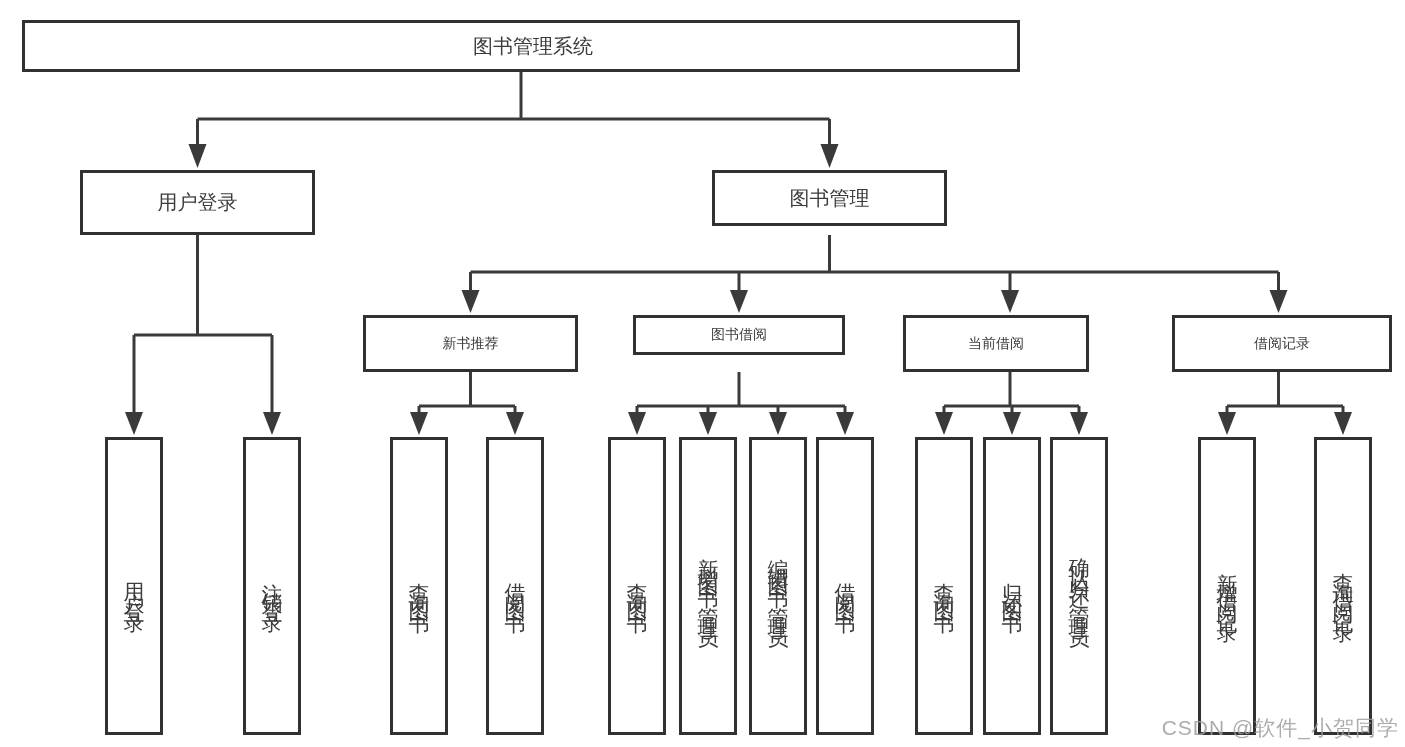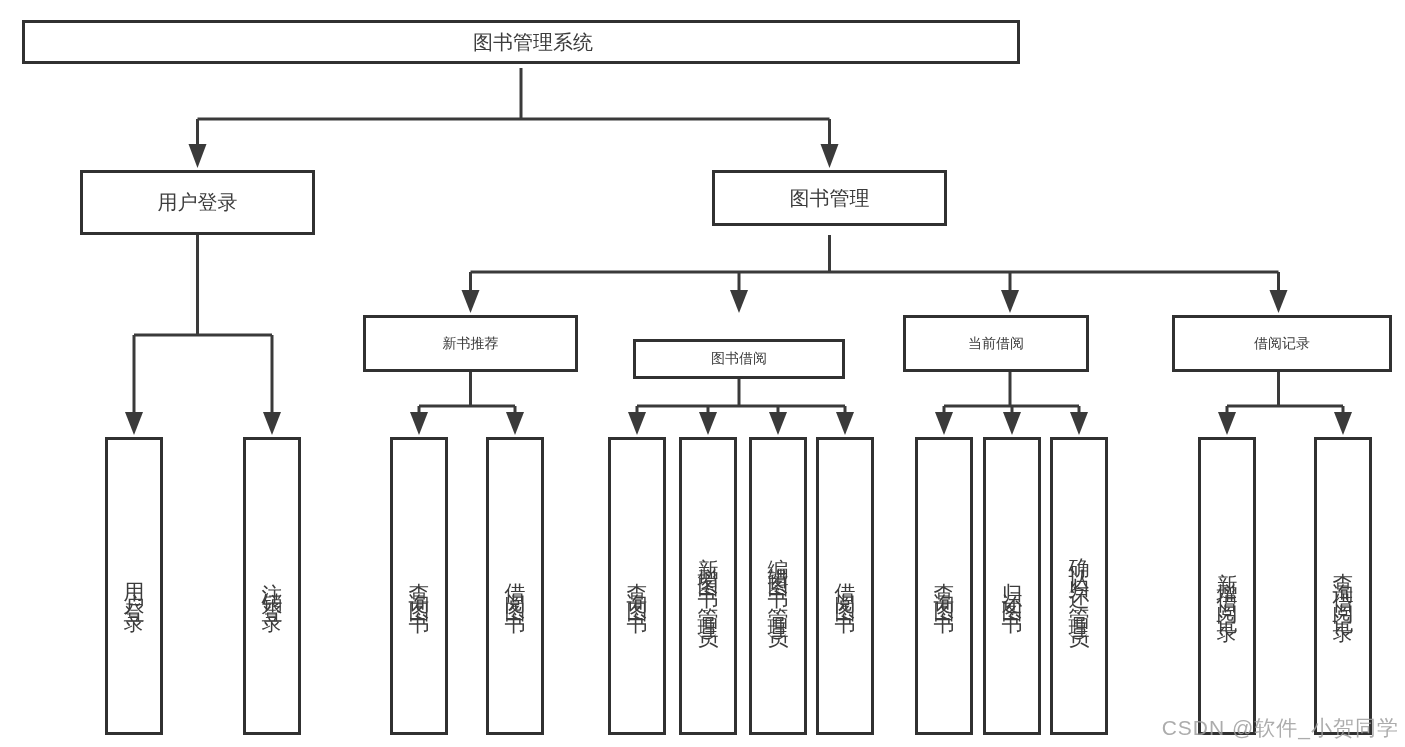--- a/index.html
+++ b/index.html
@@ -131,35 +131,35 @@
     <g>
       <path d="M1278.5 372 V406"></path>
       <path d="M1227 406 H1343"></path>
       <path d="M1227 406 V414"></path>
       <polygon points="1218,412 1236,412 1227,435"></polygon>
       <path d="M1343 406 V414"></path>
       <polygon points="1334,412 1352,412 1343,435"></polygon>
     </g>
   </svg>
 
-  <div class="node root-node" style="left:22px; top:20px; width:998px; height:44px;padding-left:24px;">
+  <div class="node root-node" style="left:22px; top:20px; width:998px; height:52px;padding-left:24px;">
     <span>图书管理系统</span>
   </div>
 
   <div class="node branch-node" style="left:80px; top:170px; width:235px; height:65px;">
     <span>用户登录</span>
   </div>
   <div class="node branch-node" style="left:712px; top:170px; width:235px; height:56px;">
     <span>图书管理</span>
   </div>
 
   <div class="node sub-node" style="left:363px; top:315px; width:215px; height:57px;">
     <span>新书推荐</span>
   </div>
-  <div class="node sub-node" style="left:633px; top:315px; width:212px; height:40px;margin-top:24px;">
+  <div class="node sub-node" style="left:633px; top:315px; width:212px; height:40px;">
     <span>图书借阅</span>
   </div>
   <div class="node sub-node" style="left:903px; top:315px; width:186px; height:57px;">
     <span>当前借阅</span>
   </div>
   <div class="node sub-node" style="left:1172px; top:315px; width:220px; height:57px;">
     <span>借阅记录</span>
   </div>
 
   <div class="node leaf-node" style="left:105px; top:437px; width:58px; height:298px;">

